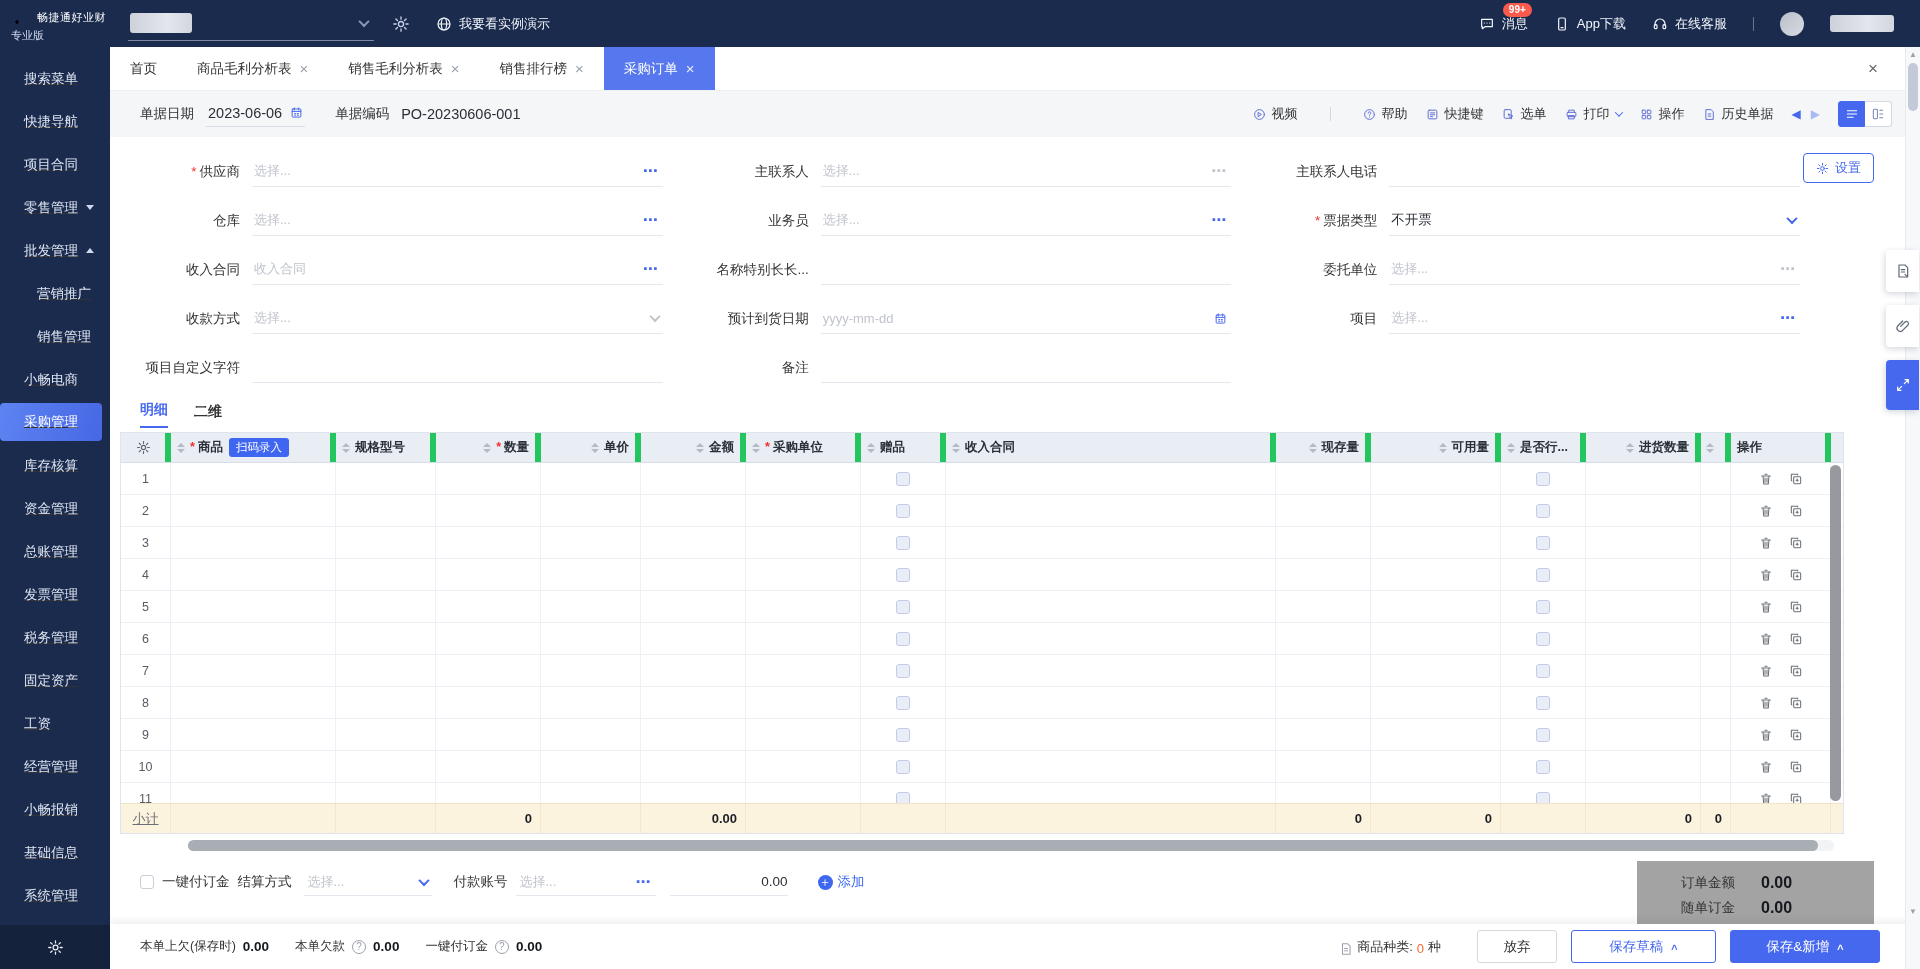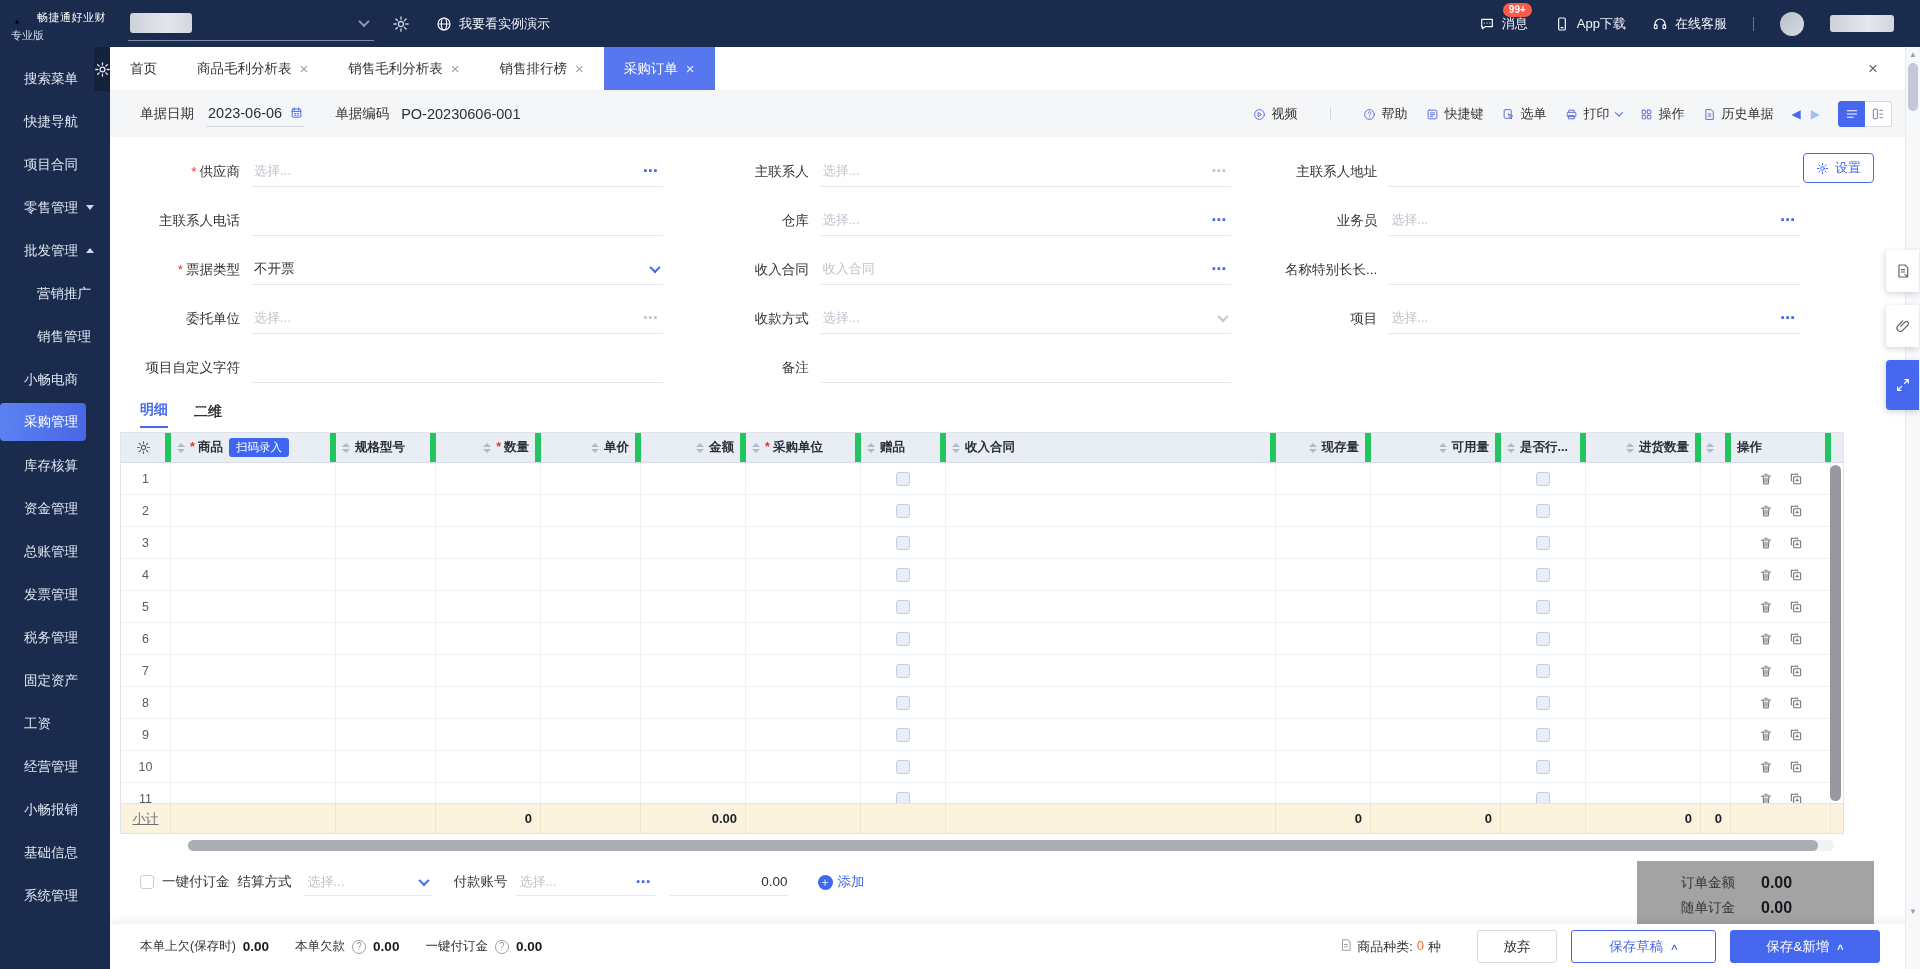--- a/index.html
+++ b/index.html
@@ -26,21 +26,21 @@
 .demo{margin-left:26px;display:flex;align-items:center;gap:7px;font-size:13px;color:#f2f5fc;cursor:pointer;}
 .hd-right{margin-left:auto;display:flex;align-items:center;gap:26px;padding-right:26px;}
 .hd-item{display:flex;align-items:center;gap:7px;font-size:13px;color:#f2f5fc;cursor:pointer;}
 .msg{position:relative;}
 .badge{position:absolute;top:-12px;left:24px;background:#fa5a4b;color:#fff;font-size:10px;line-height:14px;padding:0 6px;border-radius:8px;font-weight:bold;}
 .vdiv{width:1px;height:14px;background:#d3d8e4;display:inline-block;margin:0 14px;}
 .vdiv.lt{background:rgba(255,255,255,.35);margin:0;}
 .avatar{width:24px;height:24px;border-radius:50%;background:linear-gradient(135deg,#b9bec9,#d8dbe2);display:inline-block;filter:blur(.5px);}
 
 .bodyrow{flex:1;display:flex;min-height:0;}
-.sidebar{width:110px;flex:none;background:#1b2b4d;display:flex;flex-direction:row;}
+.sidebar{width:110px;flex:none;background:#1b2b4d;display:flex;flex-direction:column;text-decoration:underline;}
 .sb-menu{flex:1;padding-top:10px;}
 .sb-item{height:43px;display:flex;align-items:center;padding-left:24px;font-size:13.5px;color:#dfe5f2;cursor:pointer;white-space:nowrap;}
 .sb-item.sub{padding-left:37px;}
 .sb-item.active{background:linear-gradient(100deg,#5d83f2,#4767e4);border-radius:4px;margin:0 8px 0 0;color:#fff;height:38px;margin-top:2px;margin-bottom:3px;}
 .tri{width:0;height:0;border-left:4.5px solid transparent;border-right:4.5px solid transparent;margin-left:8px;}
 .tri.down{border-top:5px solid #cfd8ef;}
 .tri.up{border-bottom:5px solid #cfd8ef;}
 .sb-foot{height:44px;background:#15223c;display:flex;align-items:center;justify-content:center;color:#e8edf8;}
 .sb-foot .ic{width:17px;height:17px;cursor:pointer;}
 
@@ -125,21 +125,21 @@
 .summary{position:absolute;right:46px;bottom:40px;width:237px;background:#a3a3a3;padding:9px 16px;z-index:2;}
 .sum-row{display:flex;align-items:center;height:25px;}
 .sum-row span{width:82px;text-align:right;color:#333;font-size:13.5px;}
 .sum-row b{margin-left:26px;font-size:16px;color:#15181d;font-weight:bold;}
 
 .footer{height:45px;flex:none;background:#fff;box-shadow:0 -3px 8px rgba(30,40,80,.08);display:flex;align-items:center;padding:0 40px 0 30px;position:relative;z-index:4;}
 .ft-stat{display:flex;align-items:center;gap:7px;margin-right:26px;}
 .ft-lab{color:#333;font-size:12.5px;white-space:nowrap;}
 .ft-val{font-weight:bold;font-size:13.5px;color:#15181d;}
 .qm{width:14px;height:14px;border:1px solid #9aa0ab;border-radius:50%;color:#9aa0ab;font-size:10px;display:inline-flex;align-items:center;justify-content:center;}
-.ft-sku{margin-left:auto;display:flex;align-items:flex-start;gap:4px;font-size:13px;color:#333;margin-right:36px;}
+.ft-sku{margin-left:auto;display:flex;align-items:flex-end;gap:4px;font-size:13px;color:#333;margin-right:36px;}
 .ft-sku .ic{width:14px;height:14px;color:#9aa0ab;}
 .orange{color:#f56a2c;}
 .btn{height:33px;border-radius:3px;font-size:13.5px;font-family:inherit;cursor:pointer;display:inline-flex;align-items:center;justify-content:center;gap:8px;}
 .btn.ghost{width:80px;background:#fff;border:1px solid #d6d9e0;color:#333;margin-right:14px;}
 .btn.line{width:145px;background:#fff;border:1px solid #4568ee;color:#4568ee;margin-right:14px;}
 .btn.fill{width:150px;background:#4568ee;border:1px solid #4568ee;color:#fff;}
 .caret-sm{font-size:9px;transform:scaleX(1.4);}
 
 .pg-scroll{position:absolute;top:47px;right:0;bottom:0;width:15px;background:#f7f8fa;border-left:1px solid #e8eaee;z-index:5;}
 .pg-up{position:absolute;top:3px;left:0;right:0;text-align:center;font-size:8px;color:#9aa0ab;}
@@ -483,26 +483,20 @@
             <div class="field">
               <label class="f-label"><span>主联系人</span></label>
               <div class="f-input">
                 <span class="f-ph">选择...</span>
                 <span class="f-suffix">
                   <span class="dots">⋯</span>
                 </span>
               </div>
             </div>
             <div class="field">
-              <label class="f-label"><span>主联系人地址</span></label>
-              <div class="f-input">
-                <span class="f-ph"></span>
-              </div>
-            </div>
-            <div class="field">
               <label class="f-label"><span>主联系人电话</span></label>
               <div class="f-input">
                 <span class="f-ph"></span>
               </div>
             </div>
             <div class="field">
               <label class="f-label"><span>仓库</span></label>
               <div class="f-input">
                 <span class="f-ph">选择...</span>
                 <span class="f-suffix">
@@ -551,20 +545,31 @@
                   <span class="dots">⋯</span>
                 </span>
               </div>
             </div>
             <div class="field">
               <label class="f-label"><span>收款方式</span></label>
               <div class="f-input">
                 <span class="f-ph">选择...</span>
                 <span class="f-suffix">
                   <span class="chev"></span>
+                </span>
+              </div>
+            </div>
+            <div class="field">
+              <label class="f-label"><span>预计到货日期</span></label>
+              <div class="f-input">
+                <span class="f-ph">yyyy-mm-dd</span>
+                <span class="f-suffix">
+                  <svg class="ic sm acc">
+                    <use href="#i-calendar"></use>
+                  </svg>
                 </span>
               </div>
             </div>
             <div class="field">
               <label class="f-label"><span>项目</span></label>
               <div class="f-input">
                 <span class="f-ph">选择...</span>
                 <span class="f-suffix">
                   <span class="dots acc">⋯</span>
                 </span>

